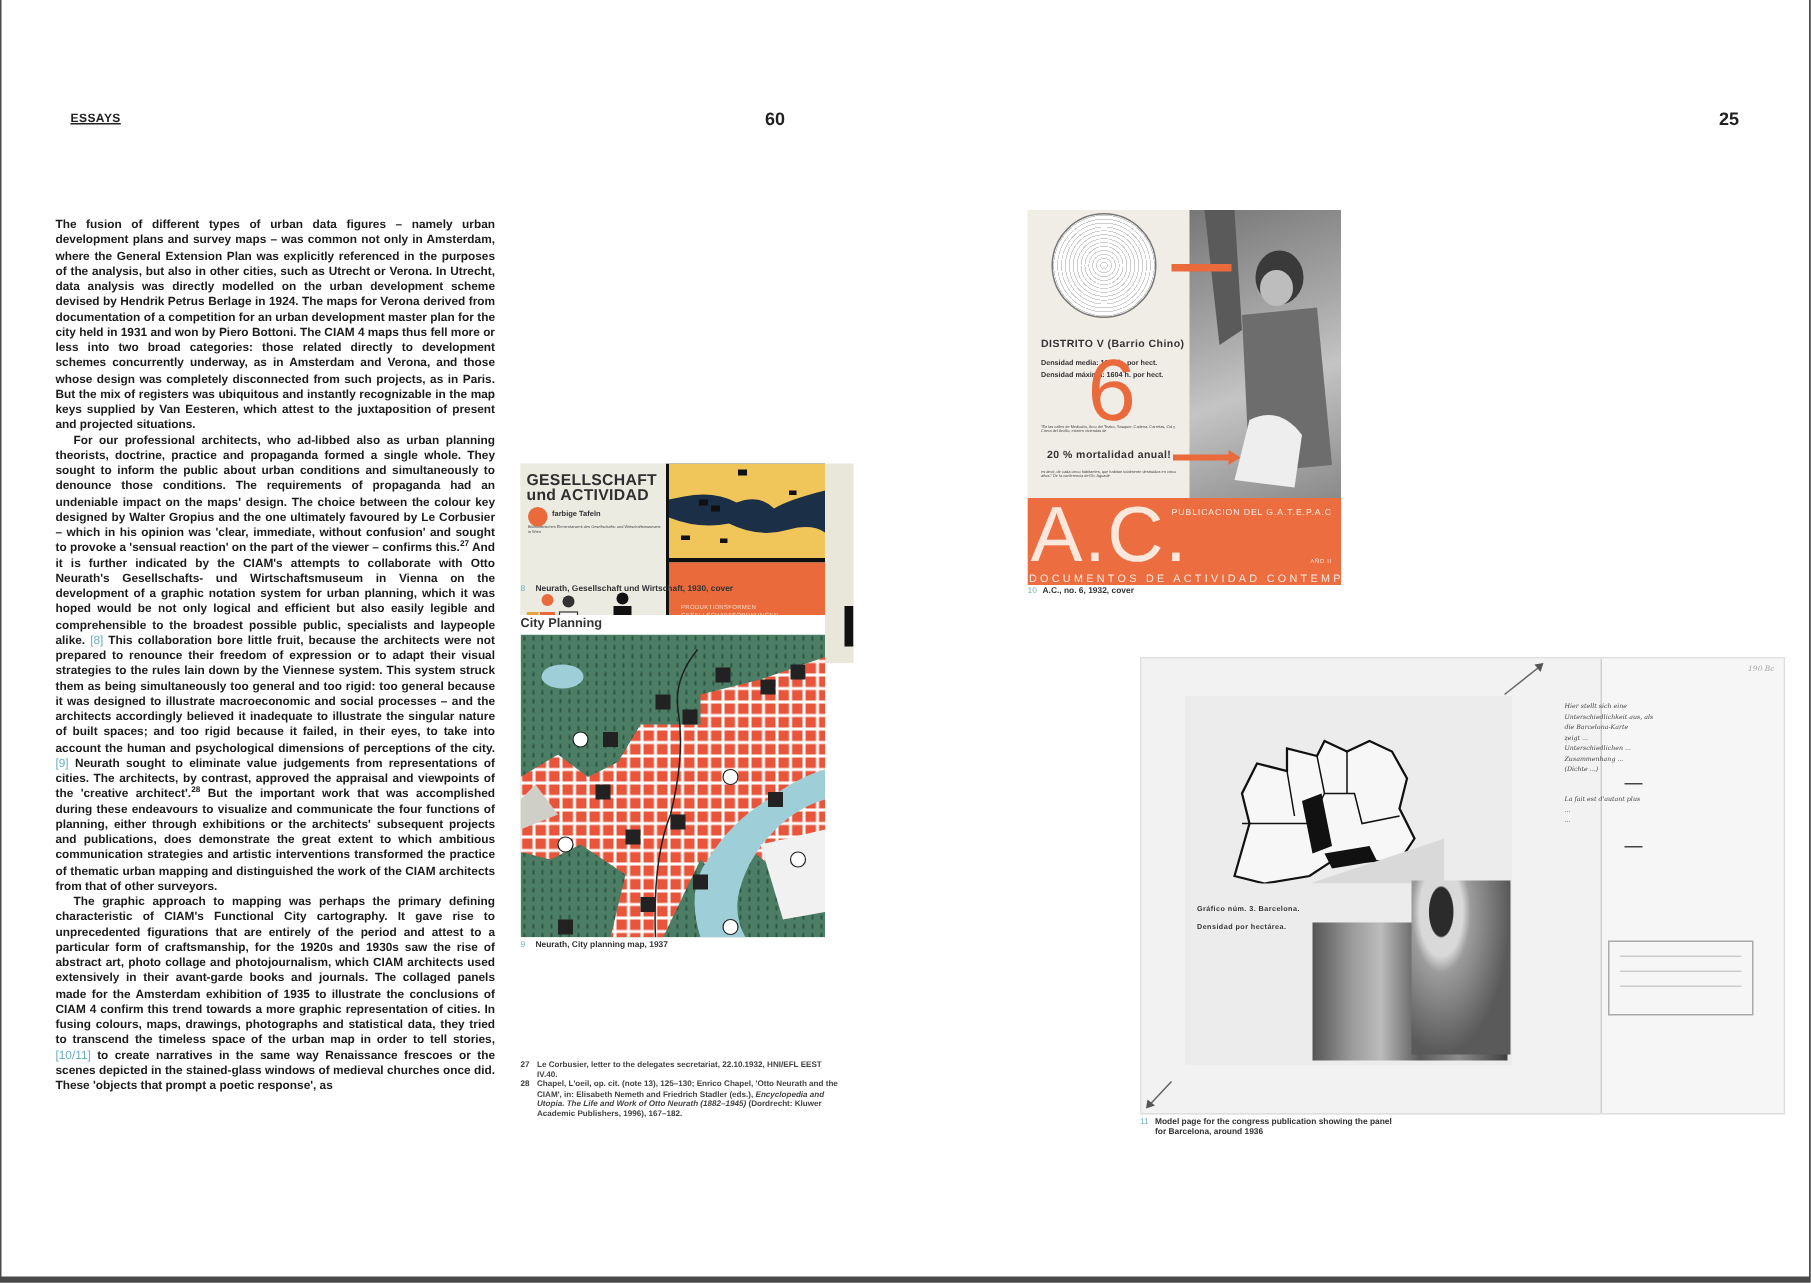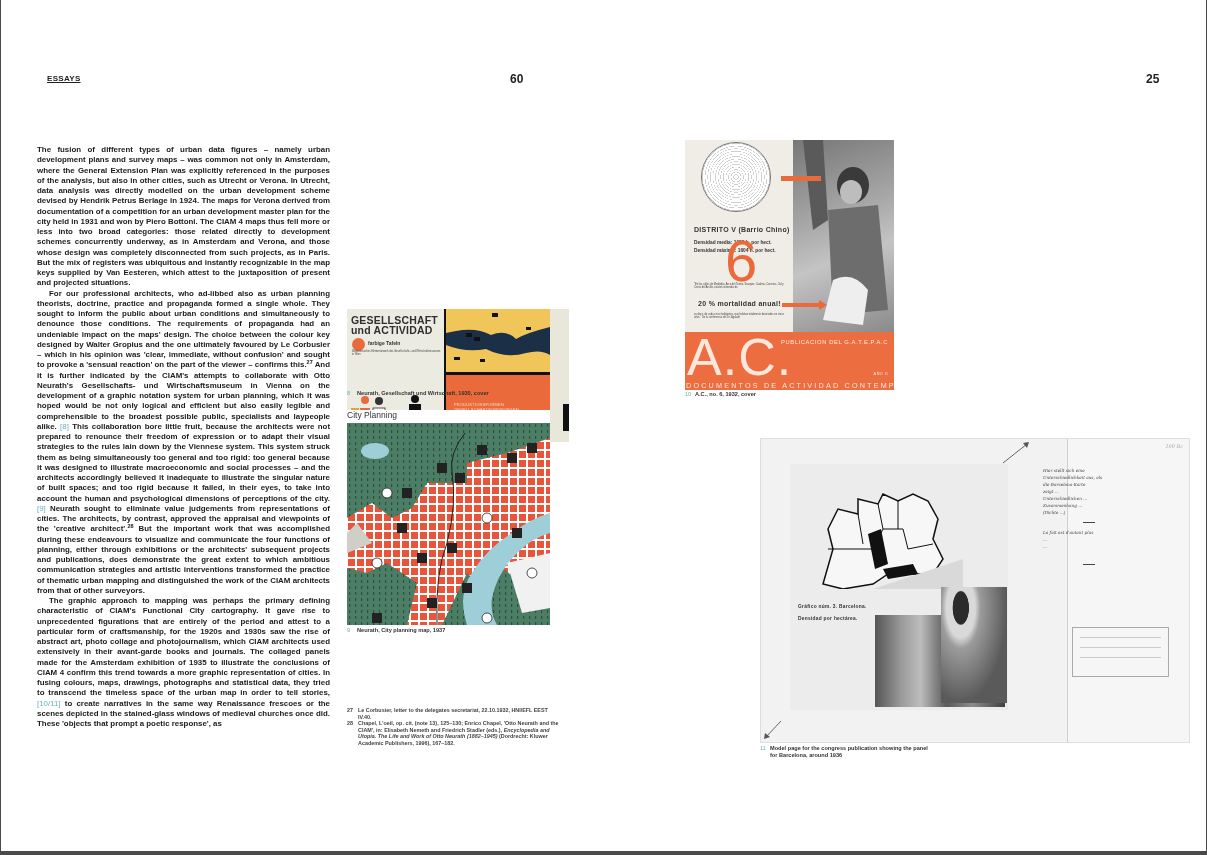--- a/index.html
+++ b/index.html
@@ -35,21 +35,21 @@
   .fig8 .verlag { position: absolute; left: 5px; top: 127px; font-size: 2.4px; color: #555; }
   .fig8 .right-top { position: absolute; left: 99px; top: 0; width: 104px; height: 63px; background: #1b2f47; }
   .fig8 .right-bot { position: absolute; left: 99px; top: 66px; width: 104px; height: 67px; background: #ea6a3b; }
   .fig8 .divider { position: absolute; left: 97px; top: 0; width: 2px; height: 133px; background: #111; }
   .fig8 .hdiv { position: absolute; left: 99px; top: 63px; width: 104px; height: 3px; background: #111; }
   .fig8 .prod { position: absolute; left: 107px; top: 93px; font-size: 4px; line-height: 5px; color: #f7d7c1; letter-spacing: 0.2px; }
   .fig8 .blk { position: absolute; right: 0; top: 95px; width: 6px; height: 27px; background: #111; }
 
   
   .fig9 { overflow: hidden; background: #ffffff; }
-  .fig9 .title { position: absolute; left: 0; top: 0; font-size: 8.5px; font-weight: normal; color: #333; }
+  .fig9 .title { position: absolute; left: 0; top: 0; font-size: 8.5px; font-weight: bold; color: #333; }
 
   
   .fig10 { overflow: hidden; background: #f0ede6; }
   .fig10 .photo { position: absolute; left: 108px; top: 0; width: 101px; height: 192px; background: linear-gradient(160deg, #777 0%, #a8a8a8 40%, #c4c4c4 60%, #8a8a8a 100%); }
   .fig10 .circle { position: absolute; left: 16px; top: 2px; width: 70px; height: 70px; border-radius: 50%; border: 1px solid #777; background: repeating-radial-gradient(circle, #fff 0 2px, #cfcfcf 2px 2.6px); }
   .fig10 .dist { position: absolute; left: 9px; top: 86px; font-size: 7px; font-weight: bold; color: #333; letter-spacing: 0.3px; }
   .fig10 .dens { position: absolute; left: 9px; top: 99px; font-size: 4.8px; line-height: 8px; font-weight: bold; color: #333; }
   .fig10 .six { position: absolute; left: 40px; top: 92px; font-size: 58px; line-height: 58px; color: #ea6a3b; font-weight: normal; }
   .fig10 .quote { position: absolute; left: 9px; top: 143px; width: 96px; font-size: 2.6px; line-height: 3.4px; color: #444; }
   .fig10 .mort { position: absolute; left: 13px; top: 160px; font-size: 7px; font-weight: bold; color: #333; letter-spacing: 0.3px; }

